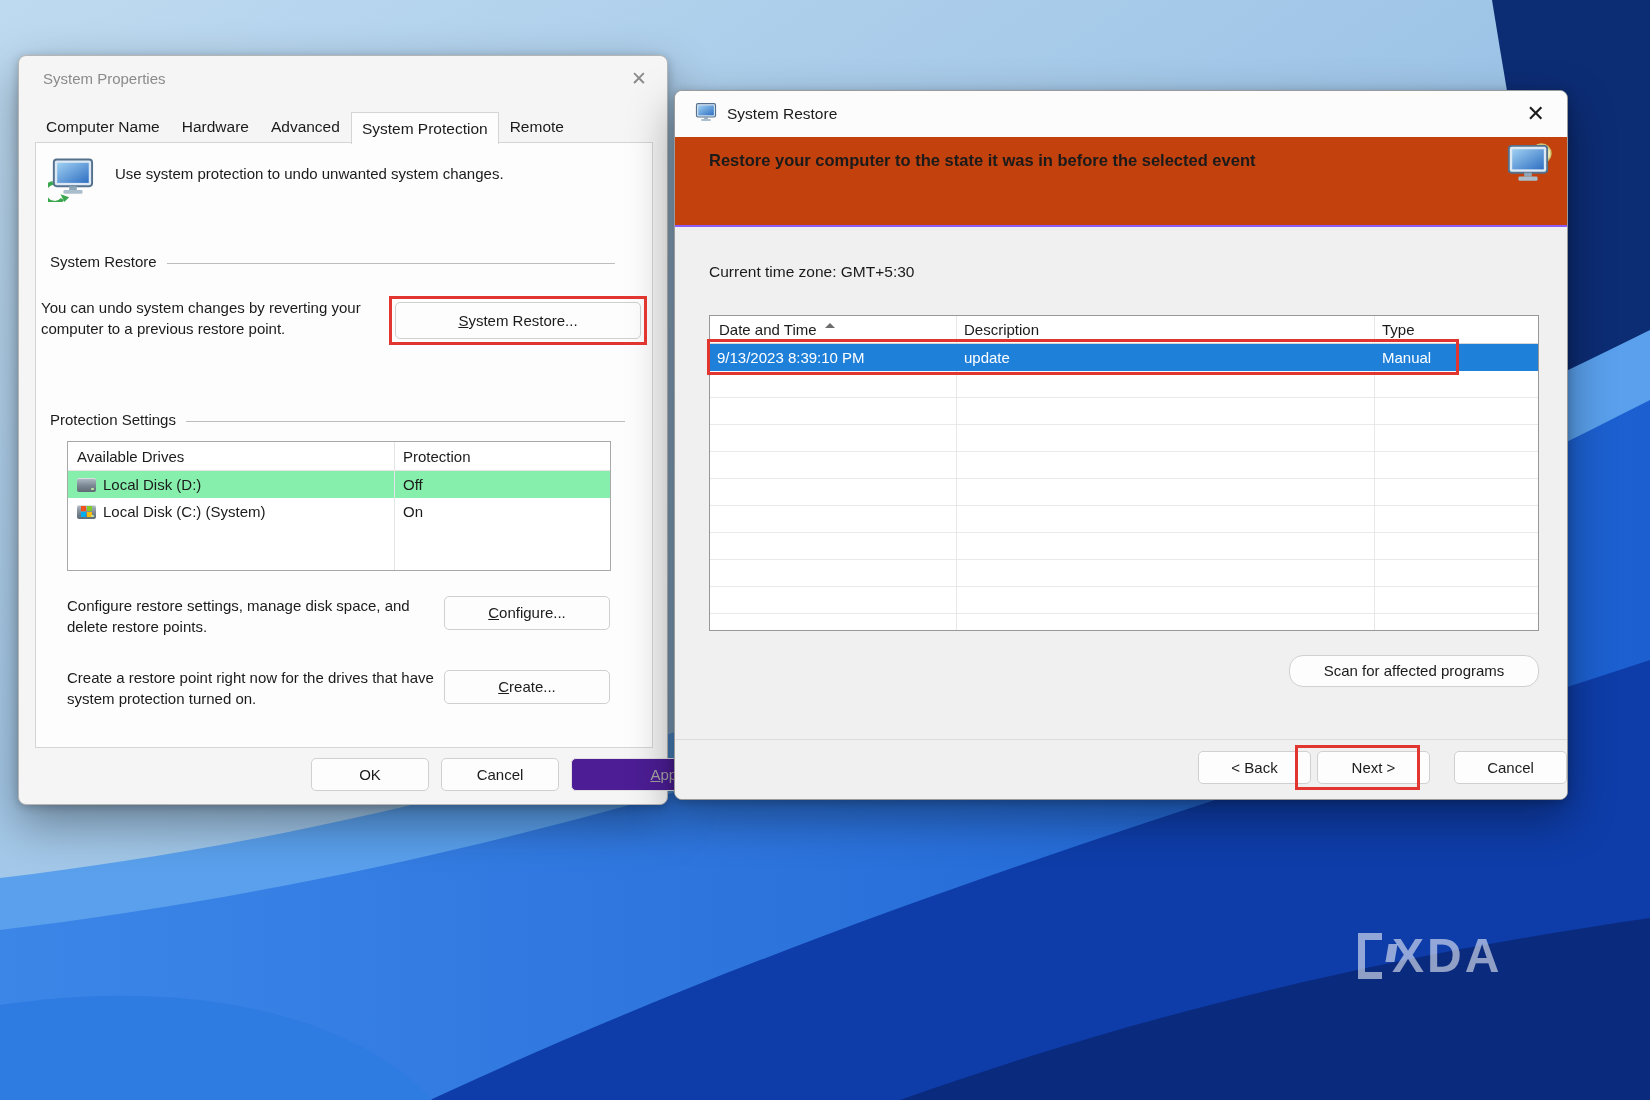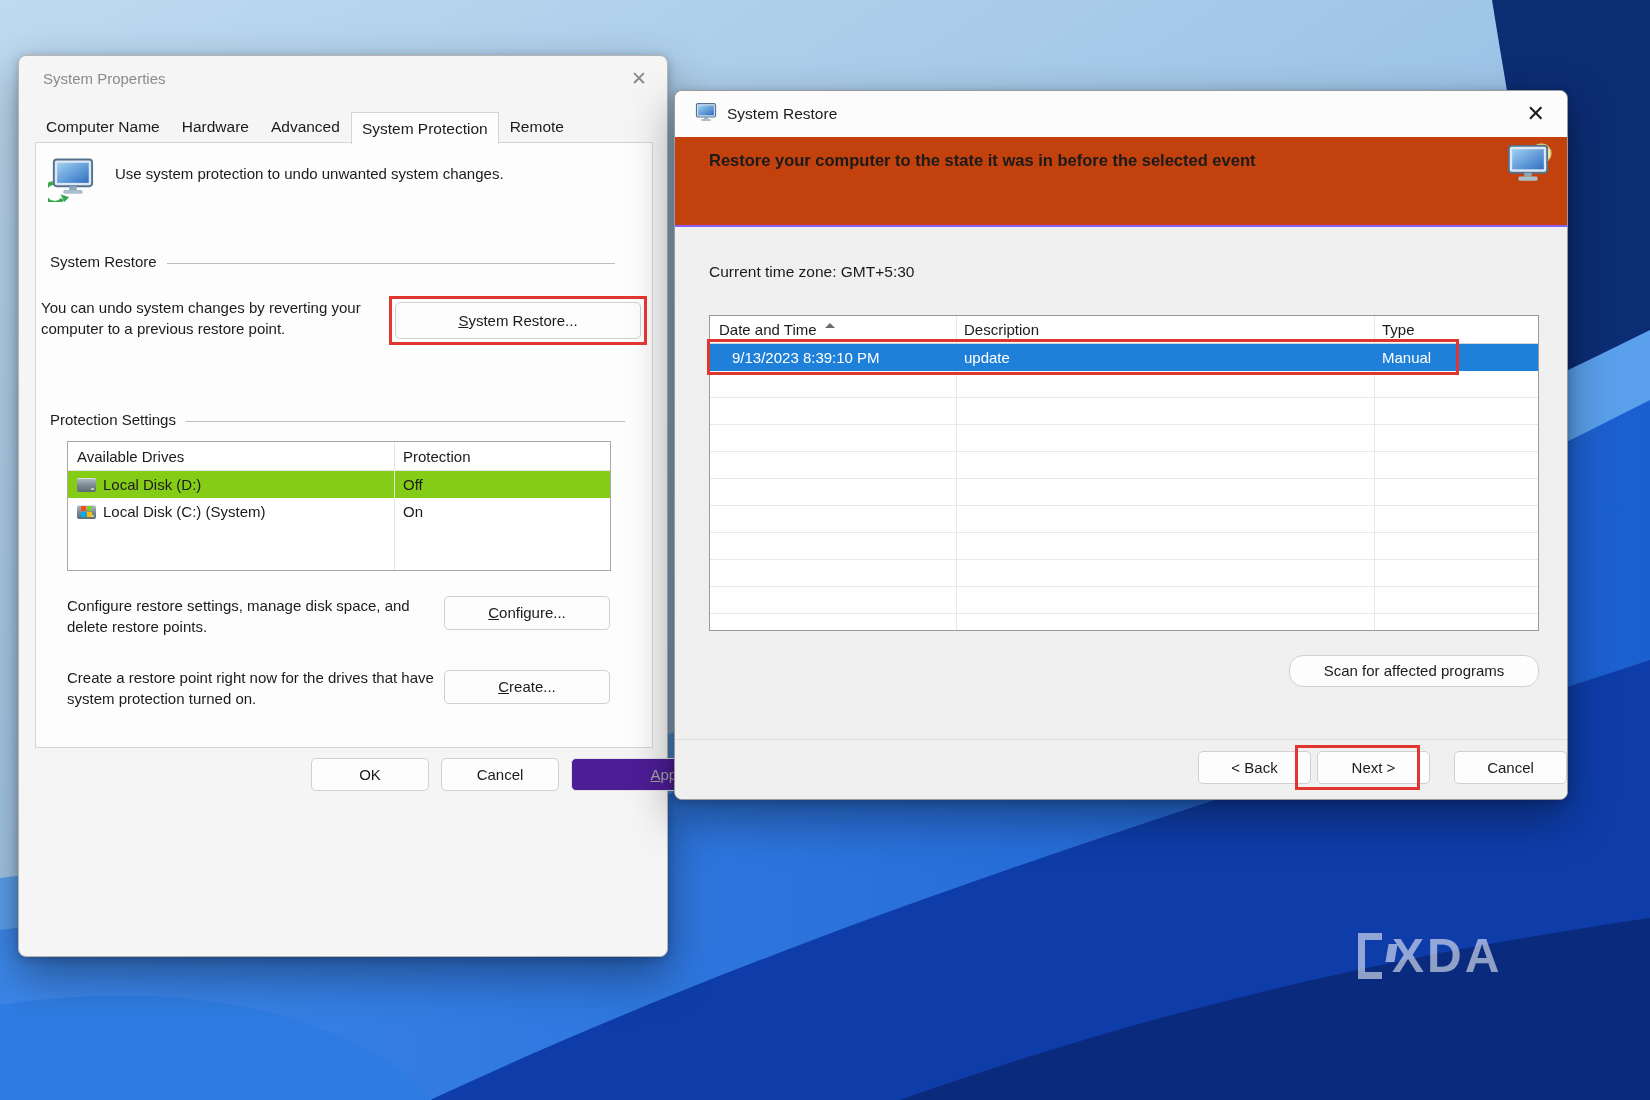--- a/index.html
+++ b/index.html
@@ -11,21 +11,21 @@
 
   
   .xda { position:absolute; left:1358px; top:928px; display:flex; align-items:center; gap:10px; }
   .xb { width:24px; height:46px; border:7px solid rgba(255,255,255,.55); border-right:none; position:relative; }
   .xb::after { content:""; position:absolute; right:-14px; top:4px; width:9px; height:18px; background:rgba(255,255,255,.55); transform:skewX(-10deg); }
   .xda-text { font-size:48px; font-weight:bold; letter-spacing:3px; color:rgba(255,255,255,.55); }
 
   .window { position:absolute; border-radius:8px; box-shadow:0 18px 46px rgba(0,0,0,.38), 0 2px 10px rgba(0,0,0,.22); }
 
   
-  .sp-window { left:18px; top:55px; width:650px; height:902px; background:#f5f5f5; border:1px solid #b5b5b5; }
+  .sp-window { left:18px; top:55px; width:650px; height:750px; background:#f5f5f5; border:1px solid #b5b5b5; }
   .sp-titlebar { position:absolute; left:0; top:0; right:0; height:44px; display:flex; align-items:center; padding:0 20px 0 24px; }
   .sp-title { color:#8b8b8b; font-size:15px; }
   .sp-close { margin-left:auto; color:#8a8a8a; font-size:19px; line-height:1; cursor:default; }
 
   .sp-tabs { position:absolute; left:16px; top:56px; height:31px; display:flex; align-items:flex-end; z-index:3; }
   .sp-tab { padding:4px 10px 6px; font-size:15.5px; white-space:nowrap; border:1px solid transparent; }
   .sp-tab.active { background:#fdfdfd; border:1px solid #d5d5d5; border-bottom:none; padding-top:7px; margin-bottom:-1px; }
 
   .sp-page { position:absolute; left:16px; top:86px; width:618px; height:606px; background:#fdfdfd; border:1px solid #d5d5d5; }
   .sp-page > * { position:absolute; }
@@ -49,21 +49,21 @@
 
   .red-box { position:absolute; border:3px solid #e0362f; pointer-events:none; z-index:6; }
   .rb-restore { left:353px; top:153px; width:258px; height:49px; }
 
   .sp-table { left:31px; top:298px; width:544px; height:130px; background:#fff; border:1px solid #a8a8a8; }
   .sp-th { display:flex; height:29px; align-items:center; border-bottom:1px solid #e4e4e4; }
   .sp-th > div { padding-left:9px; }
   .sp-col1 { width:326px; }
   .sp-vline { position:absolute; left:326px; top:0; bottom:0; width:1px; background:#e4e4e4; }
   .sp-row { display:flex; height:27px; align-items:center; }
-  .sp-row.shaded { background:#84cc16; }
+  .sp-row.shaded { background:#86efac; }
   .sp-drivecell { display:flex; align-items:center; gap:7px; padding-left:9px; width:326px; }
   .sp-protcell { padding-left:9px; }
 
   .disk { position:relative; width:19px; height:14px; border-radius:2px; flex:0 0 auto;
           background:linear-gradient(180deg,#b3bec7 0%, #7b8792 55%, #5e6a74 100%);
           box-shadow:inset 0 1px 0 rgba(255,255,255,.55); }
   .disk::after { content:""; position:absolute; right:2px; bottom:2px; width:3px; height:2px; background:#c3e6a2; border-radius:1px; }
   .winflag { position:absolute; left:4px; top:1px; width:11px; height:11px; display:grid; grid-template-columns:1fr 1fr; grid-template-rows:1fr 1fr; gap:1px; }
   .winflag i:nth-child(1){ background:#f1511b; } .winflag i:nth-child(2){ background:#80cc28; }
   .winflag i:nth-child(3){ background:#00adef; } .winflag i:nth-child(4){ background:#fbbc09; }
@@ -88,21 +88,21 @@
 
   .sr-table { left:34px; top:88px; width:830px; height:316px; background:#fff; border:1px solid #989898; }
   .sr-vline { position:absolute; top:0; bottom:0; width:1px; background:#e7e7e7; z-index:1; }
   .sr-v1 { left:246px; } .sr-v2 { left:664px; }
   .sr-th { position:absolute; left:0; right:0; top:0; height:28px; display:flex; align-items:center; border-bottom:1px solid #d6d6d6; z-index:1; }
   .sr-hc1 { width:246px; padding-left:9px; display:flex; align-items:flex-start; gap:8px; }
   .sr-hc2 { width:418px; padding-left:8px; }
   .sr-hc3 { flex:1; padding-left:8px; }
   .caret { width:0; height:0; border-left:5px solid transparent; border-right:5px solid transparent; border-bottom:5px solid #6c6c6c; margin-top:2px; }
   .sr-selrow { position:absolute; left:0; right:0; top:28px; height:27px; background:#1f80d9; color:#fff; display:flex; align-items:center; z-index:2; }
-  .sr-selrow > div:nth-child(1){ width:246px; padding-left:22px; }
+  .sr-selrow > div:nth-child(1){ width:246px; padding-left:7px; }
   .sr-selrow > div:nth-child(2){ width:418px; padding-left:8px; }
   .sr-selrow > div:nth-child(3){ flex:1; padding-left:8px; }
   .sr-grid { position:absolute; left:0; right:0; top:55px; bottom:0;
              background:repeating-linear-gradient(to bottom, #ffffff 0 26px, #e9e9e9 26px 27px); }
   .rb-row { left:-3px; top:23px; width:752px; height:36px; }
 
   .sr-scan-btn { left:614px; top:428px; width:250px; height:32px; line-height:30px;border-radius:14px; }
   .sr-divider { left:0; right:0; top:512px; height:1px; background:#dcdcdc; }
   .sr-footer-btn { top:524px; width:113px; height:33px; line-height:31px;margin-left:16px; }
   .sr-back { left:507px; } .sr-next { left:626px; } .sr-cancel2 { left:763px; }

